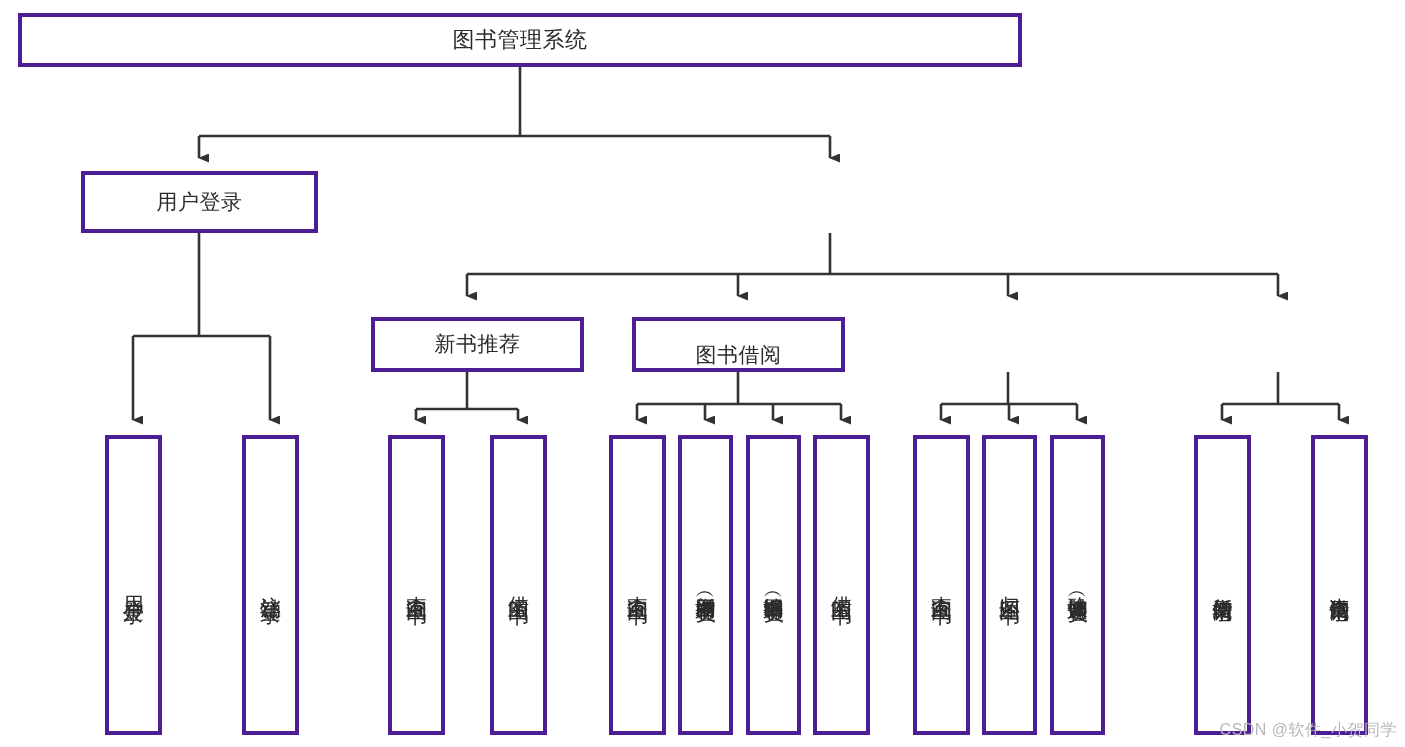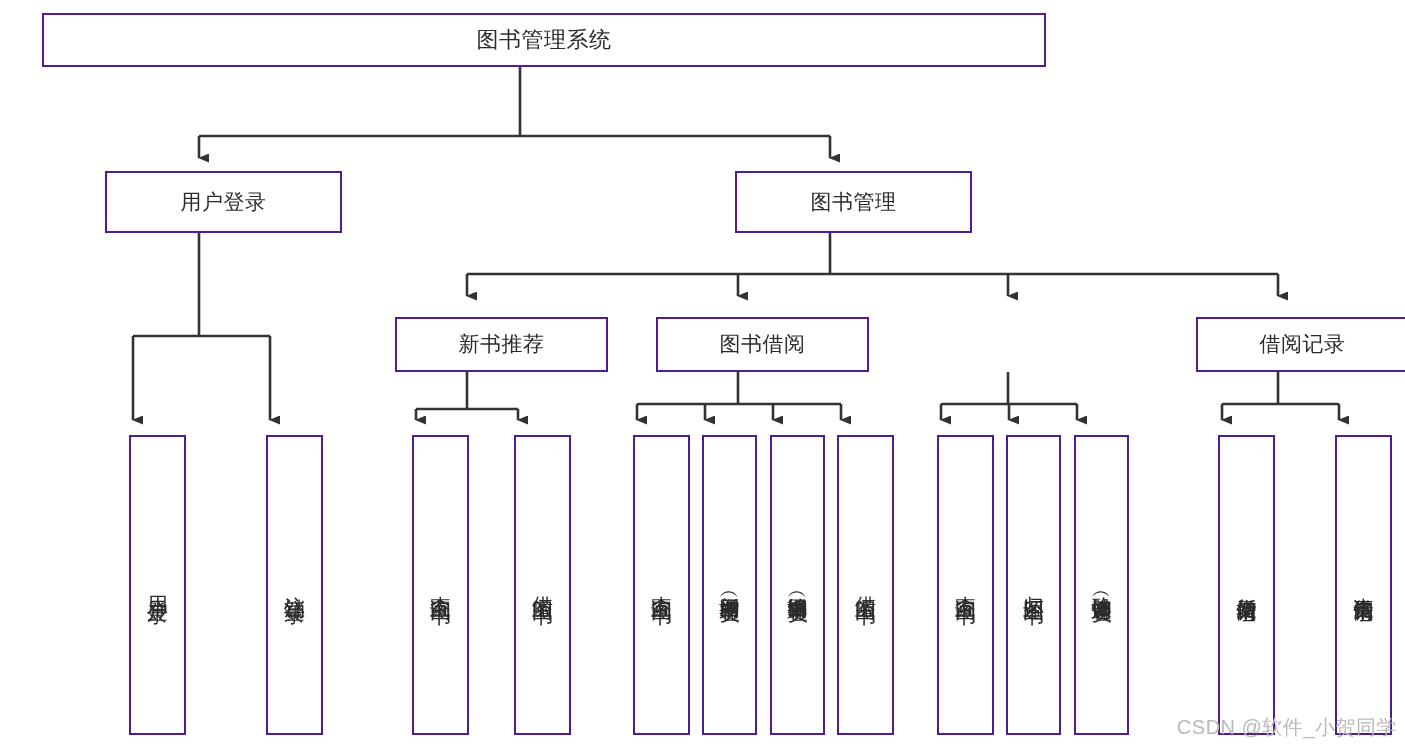--- a/index.html
+++ b/index.html
@@ -23,27 +23,26 @@
     left: 0;
     top: 0;
     width: 1405px;
     height: 747px;
     pointer-events: none;
   }
   .node {
     position: absolute;
     box-sizing: border-box;
     background: #ffffff;
-    border: 2px solid #4c1d95;
+    border: 4px solid #4c1d95;
     display: flex;
     align-items: center;
     justify-content: center;
     color: #2b2b2b;
     z-index: 2;
-    margin-left: 24px;
   }
   .node-label {
     display: block;
     text-align: center;
     line-height: 1.18;
     color: #2b2b2b;
   }
   
   .node.horizontal .node-label {
     font-size: 21px;
@@ -69,21 +68,21 @@
     white-space: nowrap;
   }
   .node.vertical.tall .node-label {
     font-size: 20px;
     letter-spacing: 1px;
   }
   .watermark {
     position: absolute;
     right: 8px;
     bottom: 6px;
-    font-size: 20px;
+    font-size: 16px;
     color: #b9b9b9;
     z-index: 5;
     white-space: nowrap;
     letter-spacing: 0.5px;
   }
 </style>
 </head>
 <body>
 
 <div id="diagram-root">
@@ -138,32 +137,26 @@
     </g>
   </svg>
 
   <div class="node horizontal root" style="left:18px; top:13px; width:1004px; height:54px;">
     <span class="node-label">图书管理系统</span>
   </div>
 
   <div class="node horizontal" style="left:81px; top:171px; width:237px; height:62px;">
     <span class="node-label">用户登录</span>
   </div>
-  <div class="node horizontal" style="left:711px; top:171px; width:237px; height:62px;">
-    <span class="node-label">图书管理</span>
-  </div>
 
   <div class="node horizontal" style="left:371px; top:317px; width:213px; height:55px;">
     <span class="node-label">新书推荐</span>
   </div>
-  <div class="node horizontal" style="left:632px; top:317px; width:213px; height:55px;">
+  <div class="node horizontal" style="left:632px; top:317px; width:213px; height:55px;align-items:flex-end;">
     <span class="node-label">图书借阅</span>
-  </div>
-  <div class="node horizontal" style="left:1172px; top:317px; width:213px; height:55px;">
-    <span class="node-label">借阅记录</span>
   </div>
 
   <div class="node vertical" style="left:105px; top:435px; width:57px; height:300px;">
     <span class="node-label">用户登录</span>
   </div>
   <div class="node vertical" style="left:242px; top:435px; width:57px; height:300px;">
     <span class="node-label">注销登录</span>
   </div>
 
   <div class="node vertical" style="left:388px; top:435px; width:57px; height:300px;">

